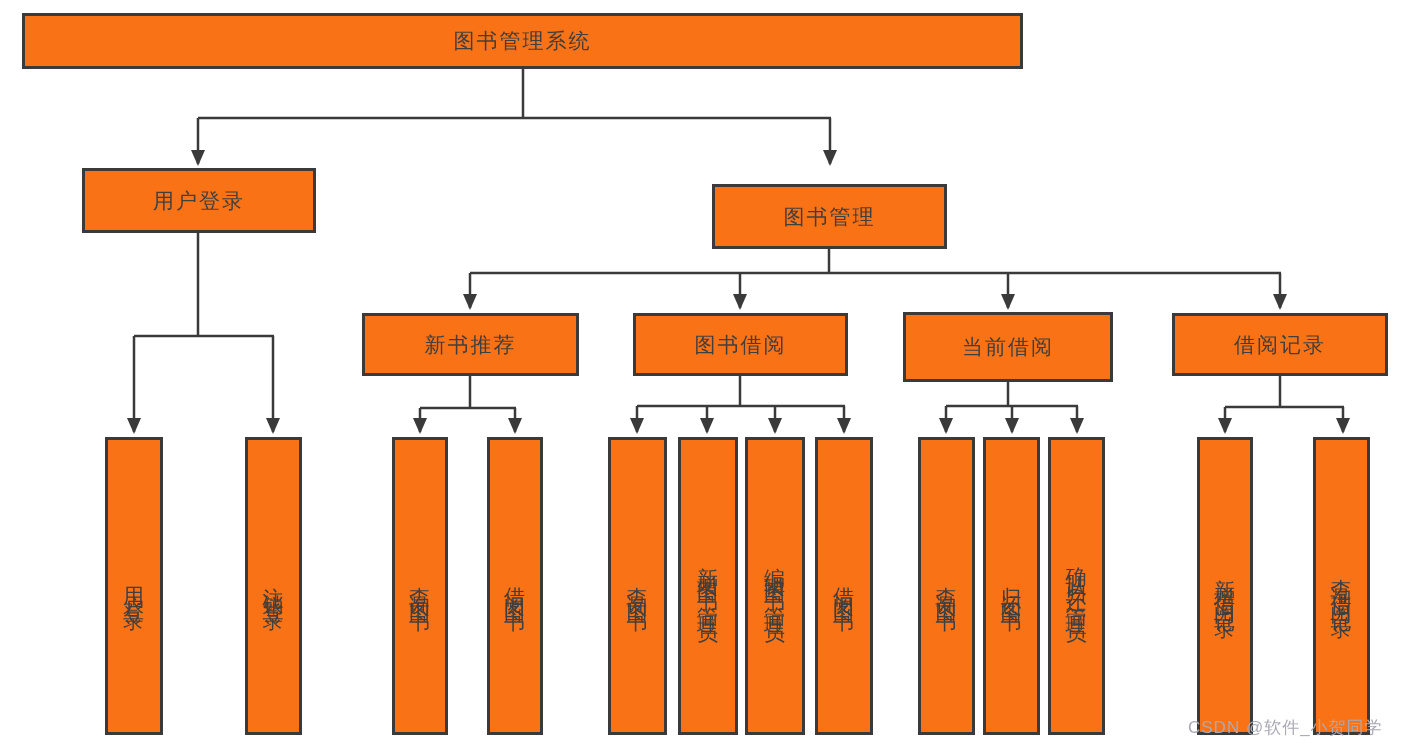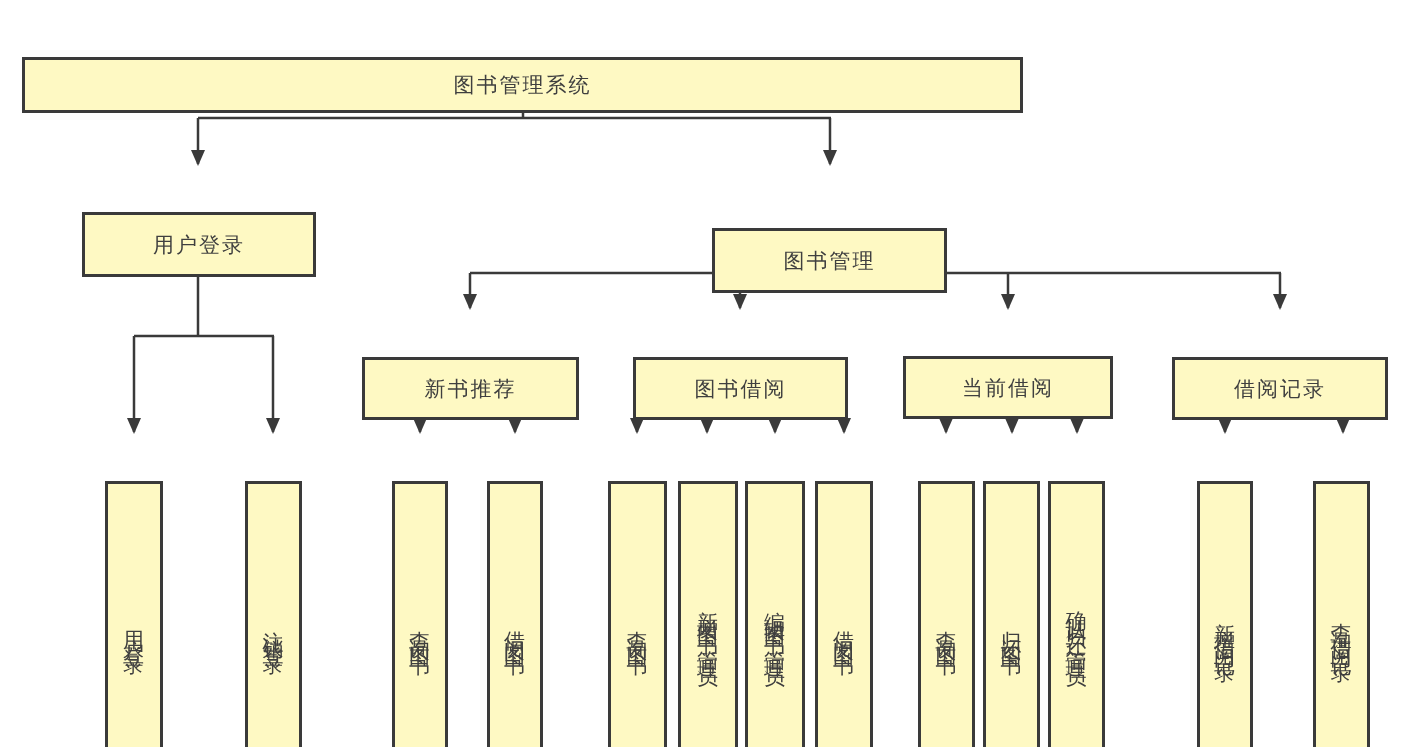--- a/index.html
+++ b/index.html
@@ -19,29 +19,28 @@
     position: absolute;
     left: 0;
     top: 0;
     width: 1405px;
     height: 747px;
   }
   .box {
     position: absolute;
     box-sizing: border-box;
     border: 3px solid #3a3a3a;
-    background: #fef9c3;
+    background: #f97316;
     color: #3f3f3f;
     display: flex;
     align-items: center;
     justify-content: center;
     font-size: 21px;
     letter-spacing: 2px;
     white-space: nowrap;
-    margin-top: 44px;
   }
   .vbox {
     writing-mode: vertical-rl;
     text-orientation: mixed;
     letter-spacing: 8px;
     white-space: normal;
     line-height: 1;
     text-align: center;
   }
   .watermark {
@@ -121,35 +120,36 @@
     </g>
   </svg>
 
   <div class="box" style="left:22px;top:13px;width:1001px;height:56px">图书管理系统</div>
 
   <div class="box" style="left:82px;top:168px;width:234px;height:65px">用户登录</div>
   <div class="box" style="left:712px;top:184px;width:235px;height:65px">图书管理</div>
 
   <div class="box" style="left:633px;top:313px;width:215px;height:63px">图书借阅</div>
   <div class="box" style="left:362px;top:313px;width:217px;height:63px">新书推荐</div>
-  <div class="box" style="left:903px;top:312px;width:210px;height:63px">当前借阅</div>
+  <div class="box" style="left:903px;top:312px;width:210px;height:70px">当前借阅</div>
   <div class="box" style="left:1172px;top:313px;width:216px;height:63px">借阅记录</div>
 
   <div class="box vbox" style="left:105px;top:437px;width:58px;height:298px">用户登录</div>
   <div class="box vbox" style="left:245px;top:437px;width:57px;height:298px">注销登录</div>
 
   <div class="box vbox" style="left:392px;top:437px;width:56px;height:298px">查询图书</div>
   <div class="box vbox" style="left:487px;top:437px;width:56px;height:298px">借阅图书</div>
 
   <div class="box vbox" style="left:608px;top:437px;width:59px;height:298px">查询图书</div>
   <div class="box vbox" style="left:678px;top:437px;width:60px;height:298px">新增图书（管理员）</div>
   <div class="box vbox" style="left:745px;top:437px;width:60px;height:298px">编辑图书（管理员）</div>
   <div class="box vbox" style="left:815px;top:437px;width:58px;height:298px">借阅图书</div>
 
   <div class="box vbox" style="left:918px;top:437px;width:57px;height:298px">查询图书</div>
   <div class="box vbox" style="left:983px;top:437px;width:57px;height:298px">归还图书</div>
   <div class="box vbox" style="left:1048px;top:437px;width:57px;height:298px">确认归还（管理员）</div>
 
   <div class="box vbox" style="left:1197px;top:437px;width:56px;height:298px">新增借阅记录</div>
   <div class="box vbox" style="left:1313px;top:437px;width:57px;height:298px">查询借阅记录</div>
 
+  <div class="watermark">CSDN @软件_小贺同学</div>
 
 </div>
 
 </body></html>

